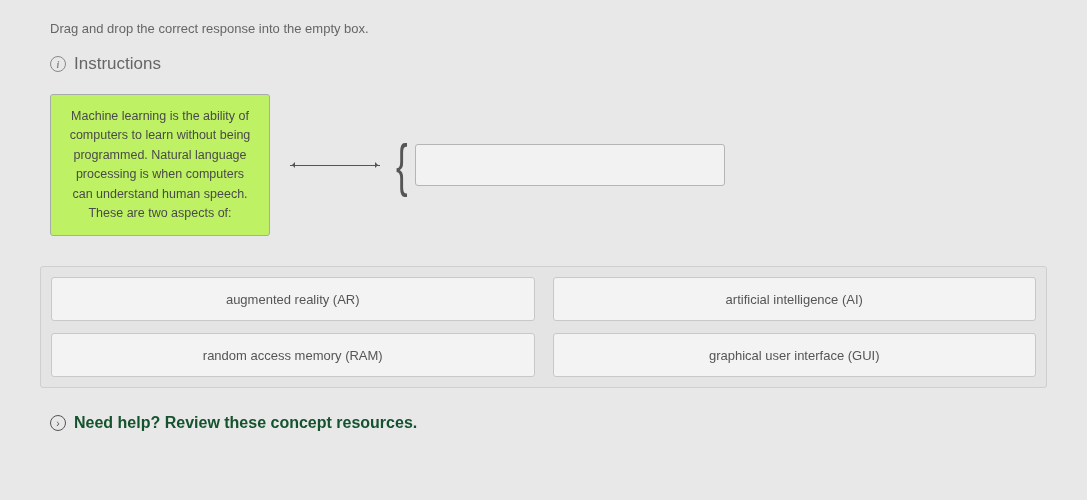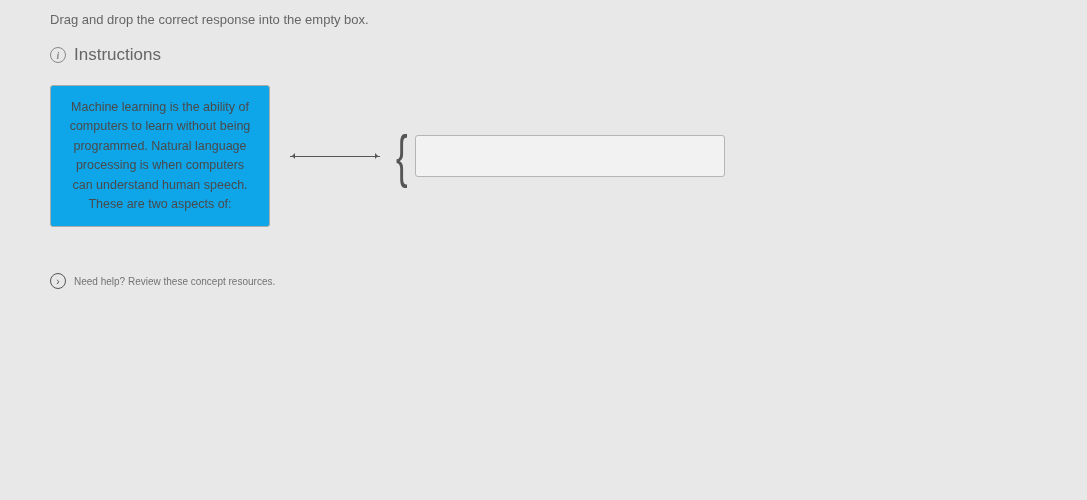--- a/index.html
+++ b/index.html
@@ -4,21 +4,21 @@
 <style>
 * { box-sizing: border-box; margin: 0; padding: 0; }
 body {
   font-family: Arial, Helvetica, sans-serif;
   background: #e8e8e8;
   width: 1087px;
   height: 500px;
   overflow: hidden;
   color: #555;
 }
-.container { padding: 8px 20px; }
+.container { padding: 17px 20px; }
 .prompt-text {
   font-size: 13px;
   color: #666;
   padding: 4px 30px 18px;
 }
 .instructions-row {
   display: flex;
   align-items: center;
   gap: 8px;
   padding: 0 30px 20px;
@@ -35,21 +35,21 @@
   font-weight: bold;
 }
 .instructions-label { font-size: 17px; color: #666; }
 .question-area {
   display: flex;
   align-items: center;
   padding: 0 30px 20px;
   gap: 0;
 }
 .question-box {
-  background: #0ea5e9;
+  background: #bef264;
   border: 1px solid #a8aca8;
   border-radius: 3px;
   padding: 12px 14px;
   width: 220px;
   text-align: center;
   font-size: 12.5px;
   line-height: 1.55;
   color: #4a4a4a;
 }
 .connector {
@@ -120,23 +120,23 @@
 .chevron-icon {
   width: 16px; height: 16px;
   border: 1.5px solid #555;
   border-radius: 50%;
   display: inline-flex;
   align-items: center; justify-content: center;
   font-size: 10px;
   color: #555;
 }
 .help-text {
-  font-size: 10px;
-  font-weight: normal;
-  color: #737373;
+  font-size: 16px;
+  font-weight: bold;
+  color: #14532d;
 }
 </style>
 </head>
 <body>
 
 <div class="container">
   <div class="prompt-text">Drag and drop the correct response into the empty box.</div>
 
   <div class="instructions-row">
     <span class="info-icon">i</span>
@@ -145,18 +145,24 @@
 
   <div class="question-area">
     <div class="question-box">Machine learning is the ability of computers to learn without being programmed. Natural language processing is when computers can understand human speech. These are two aspects of:</div>
     <div class="connector">
       <div class="arrow-line"></div>
       <span class="brace">{</span>
     </div>
     <div class="drop-target"></div>
   </div>
 
+  <div class="options-panel">
+    <div class="option">augmented reality (AR)</div>
+    <div class="option">artificial intelligence (AI)</div>
+    <div class="option">random access memory (RAM)</div>
+    <div class="option">graphical user interface (GUI)</div>
+  </div>
 
   <div class="help-row">
     <span class="chevron-icon">›</span>
     <span class="help-text">Need help? Review these concept resources.</span>
   </div>
 </div>
 
 </body></html>

